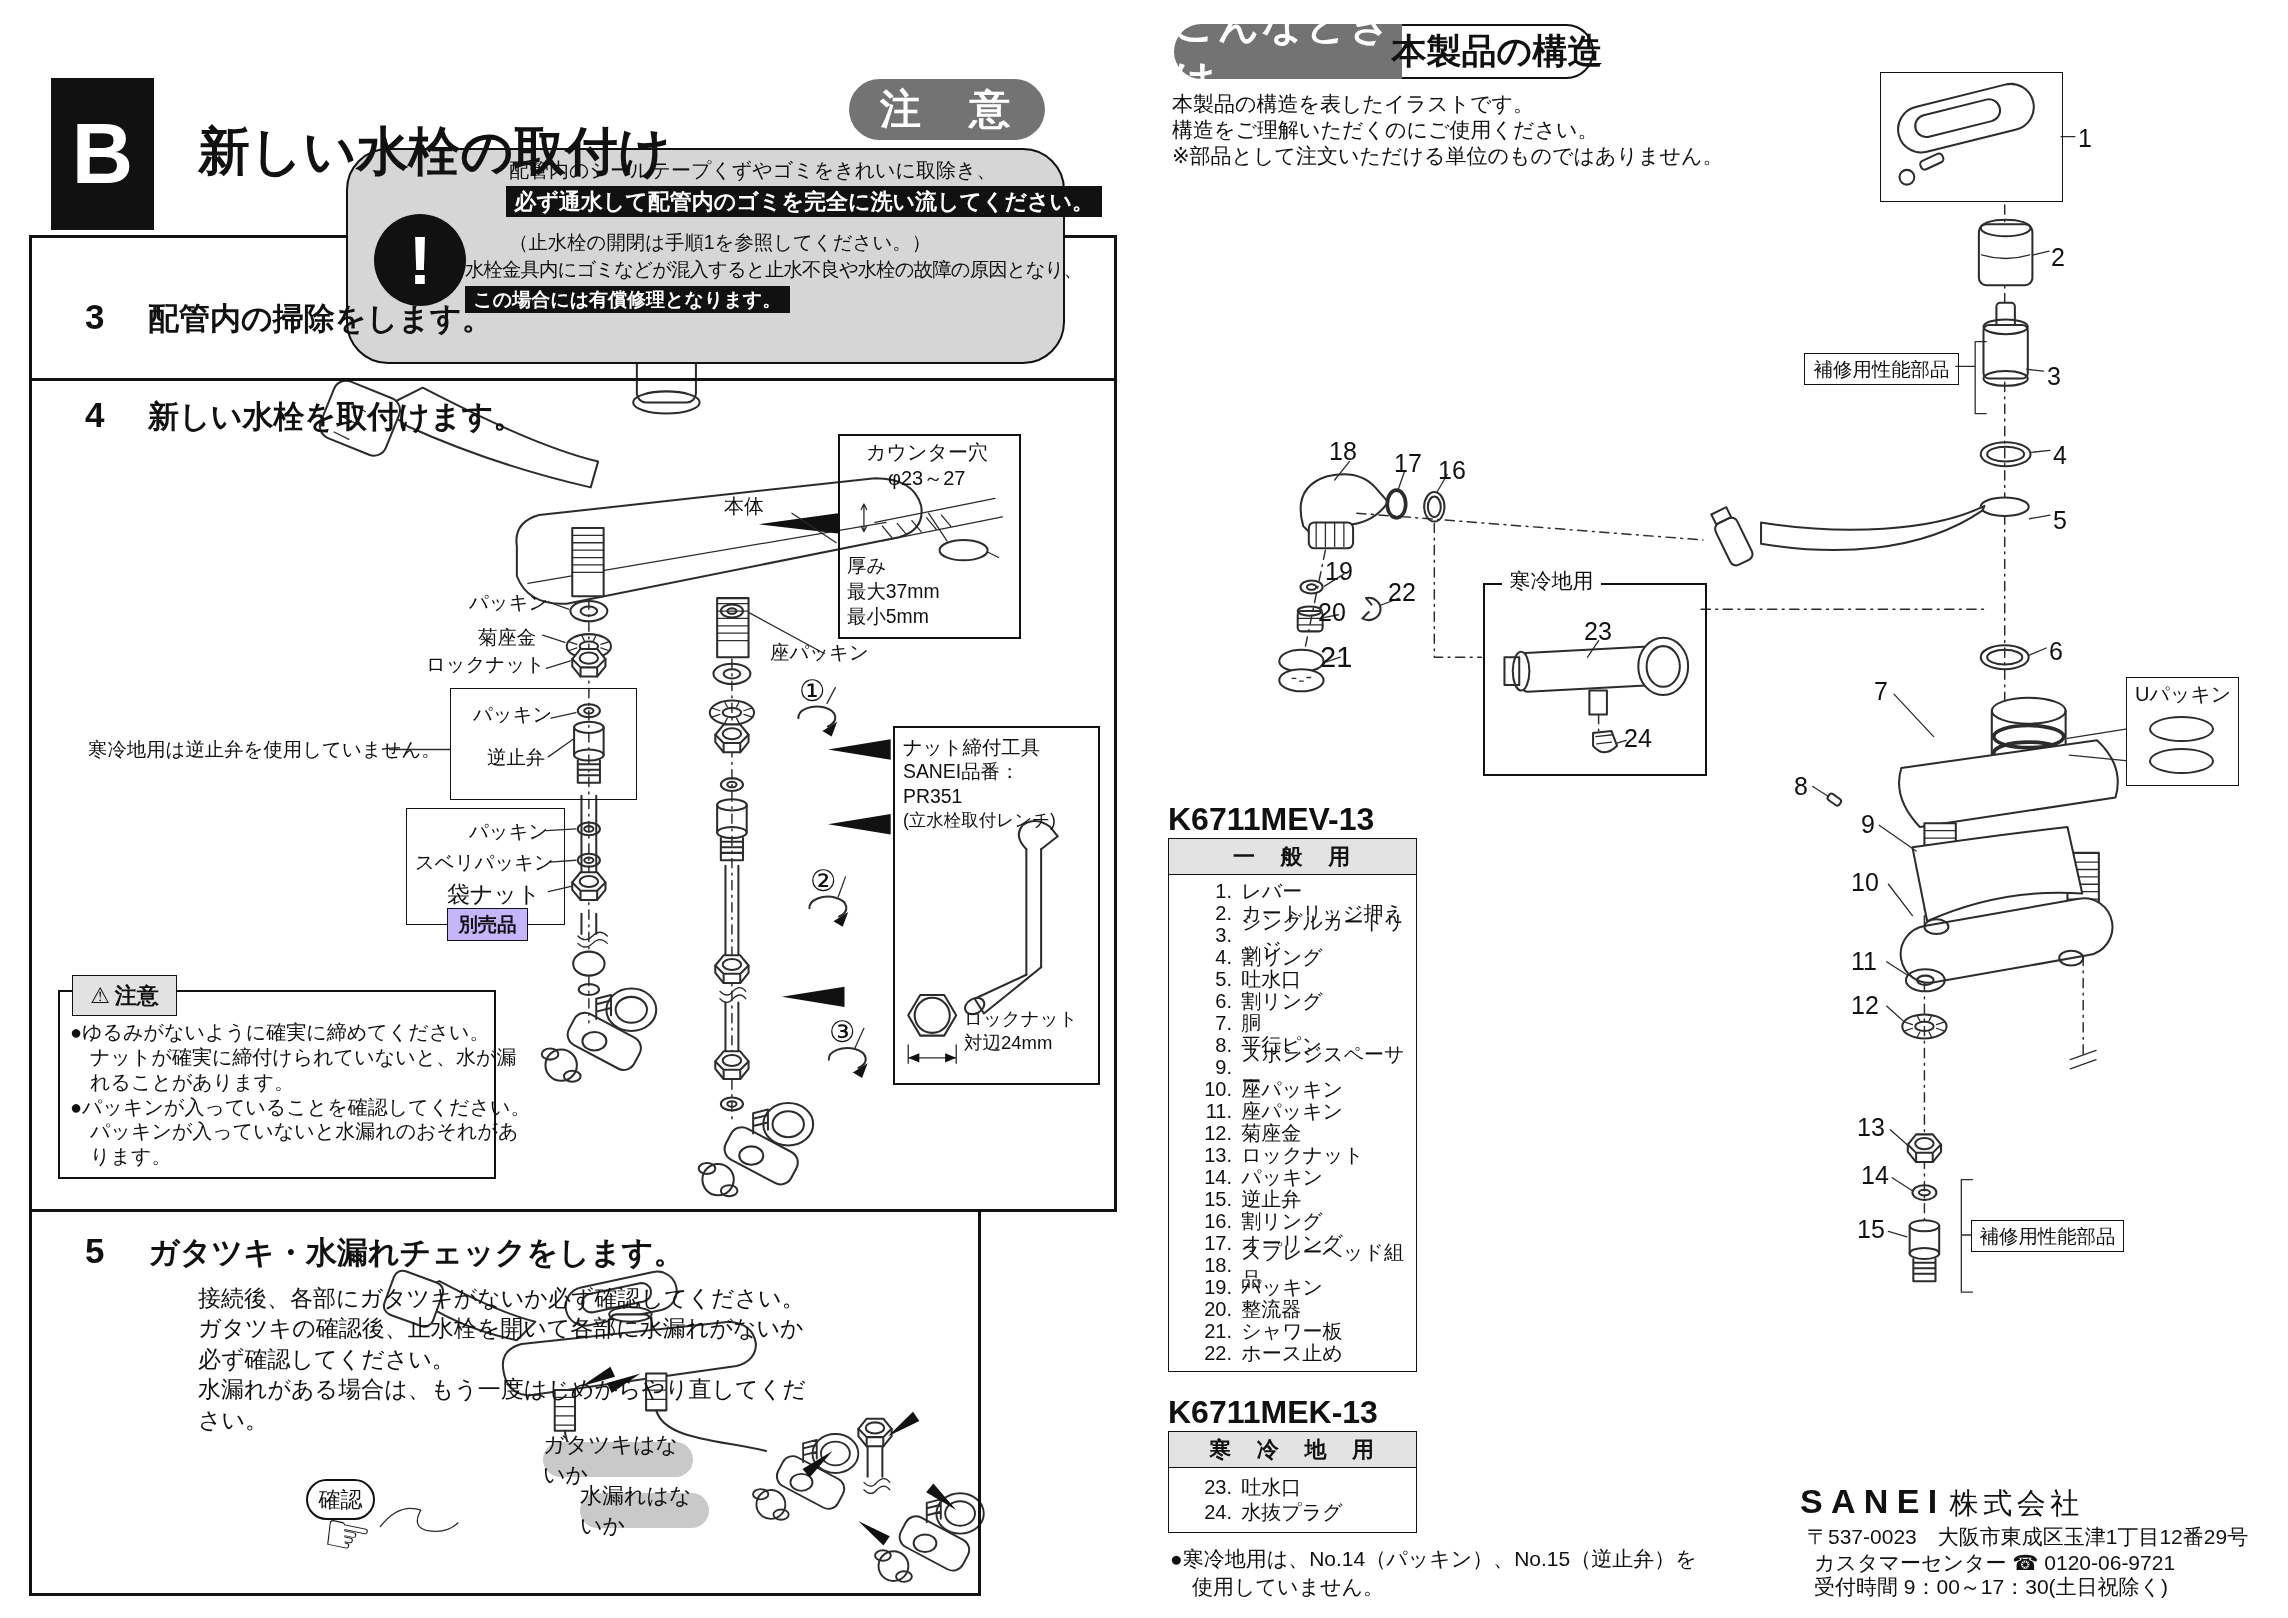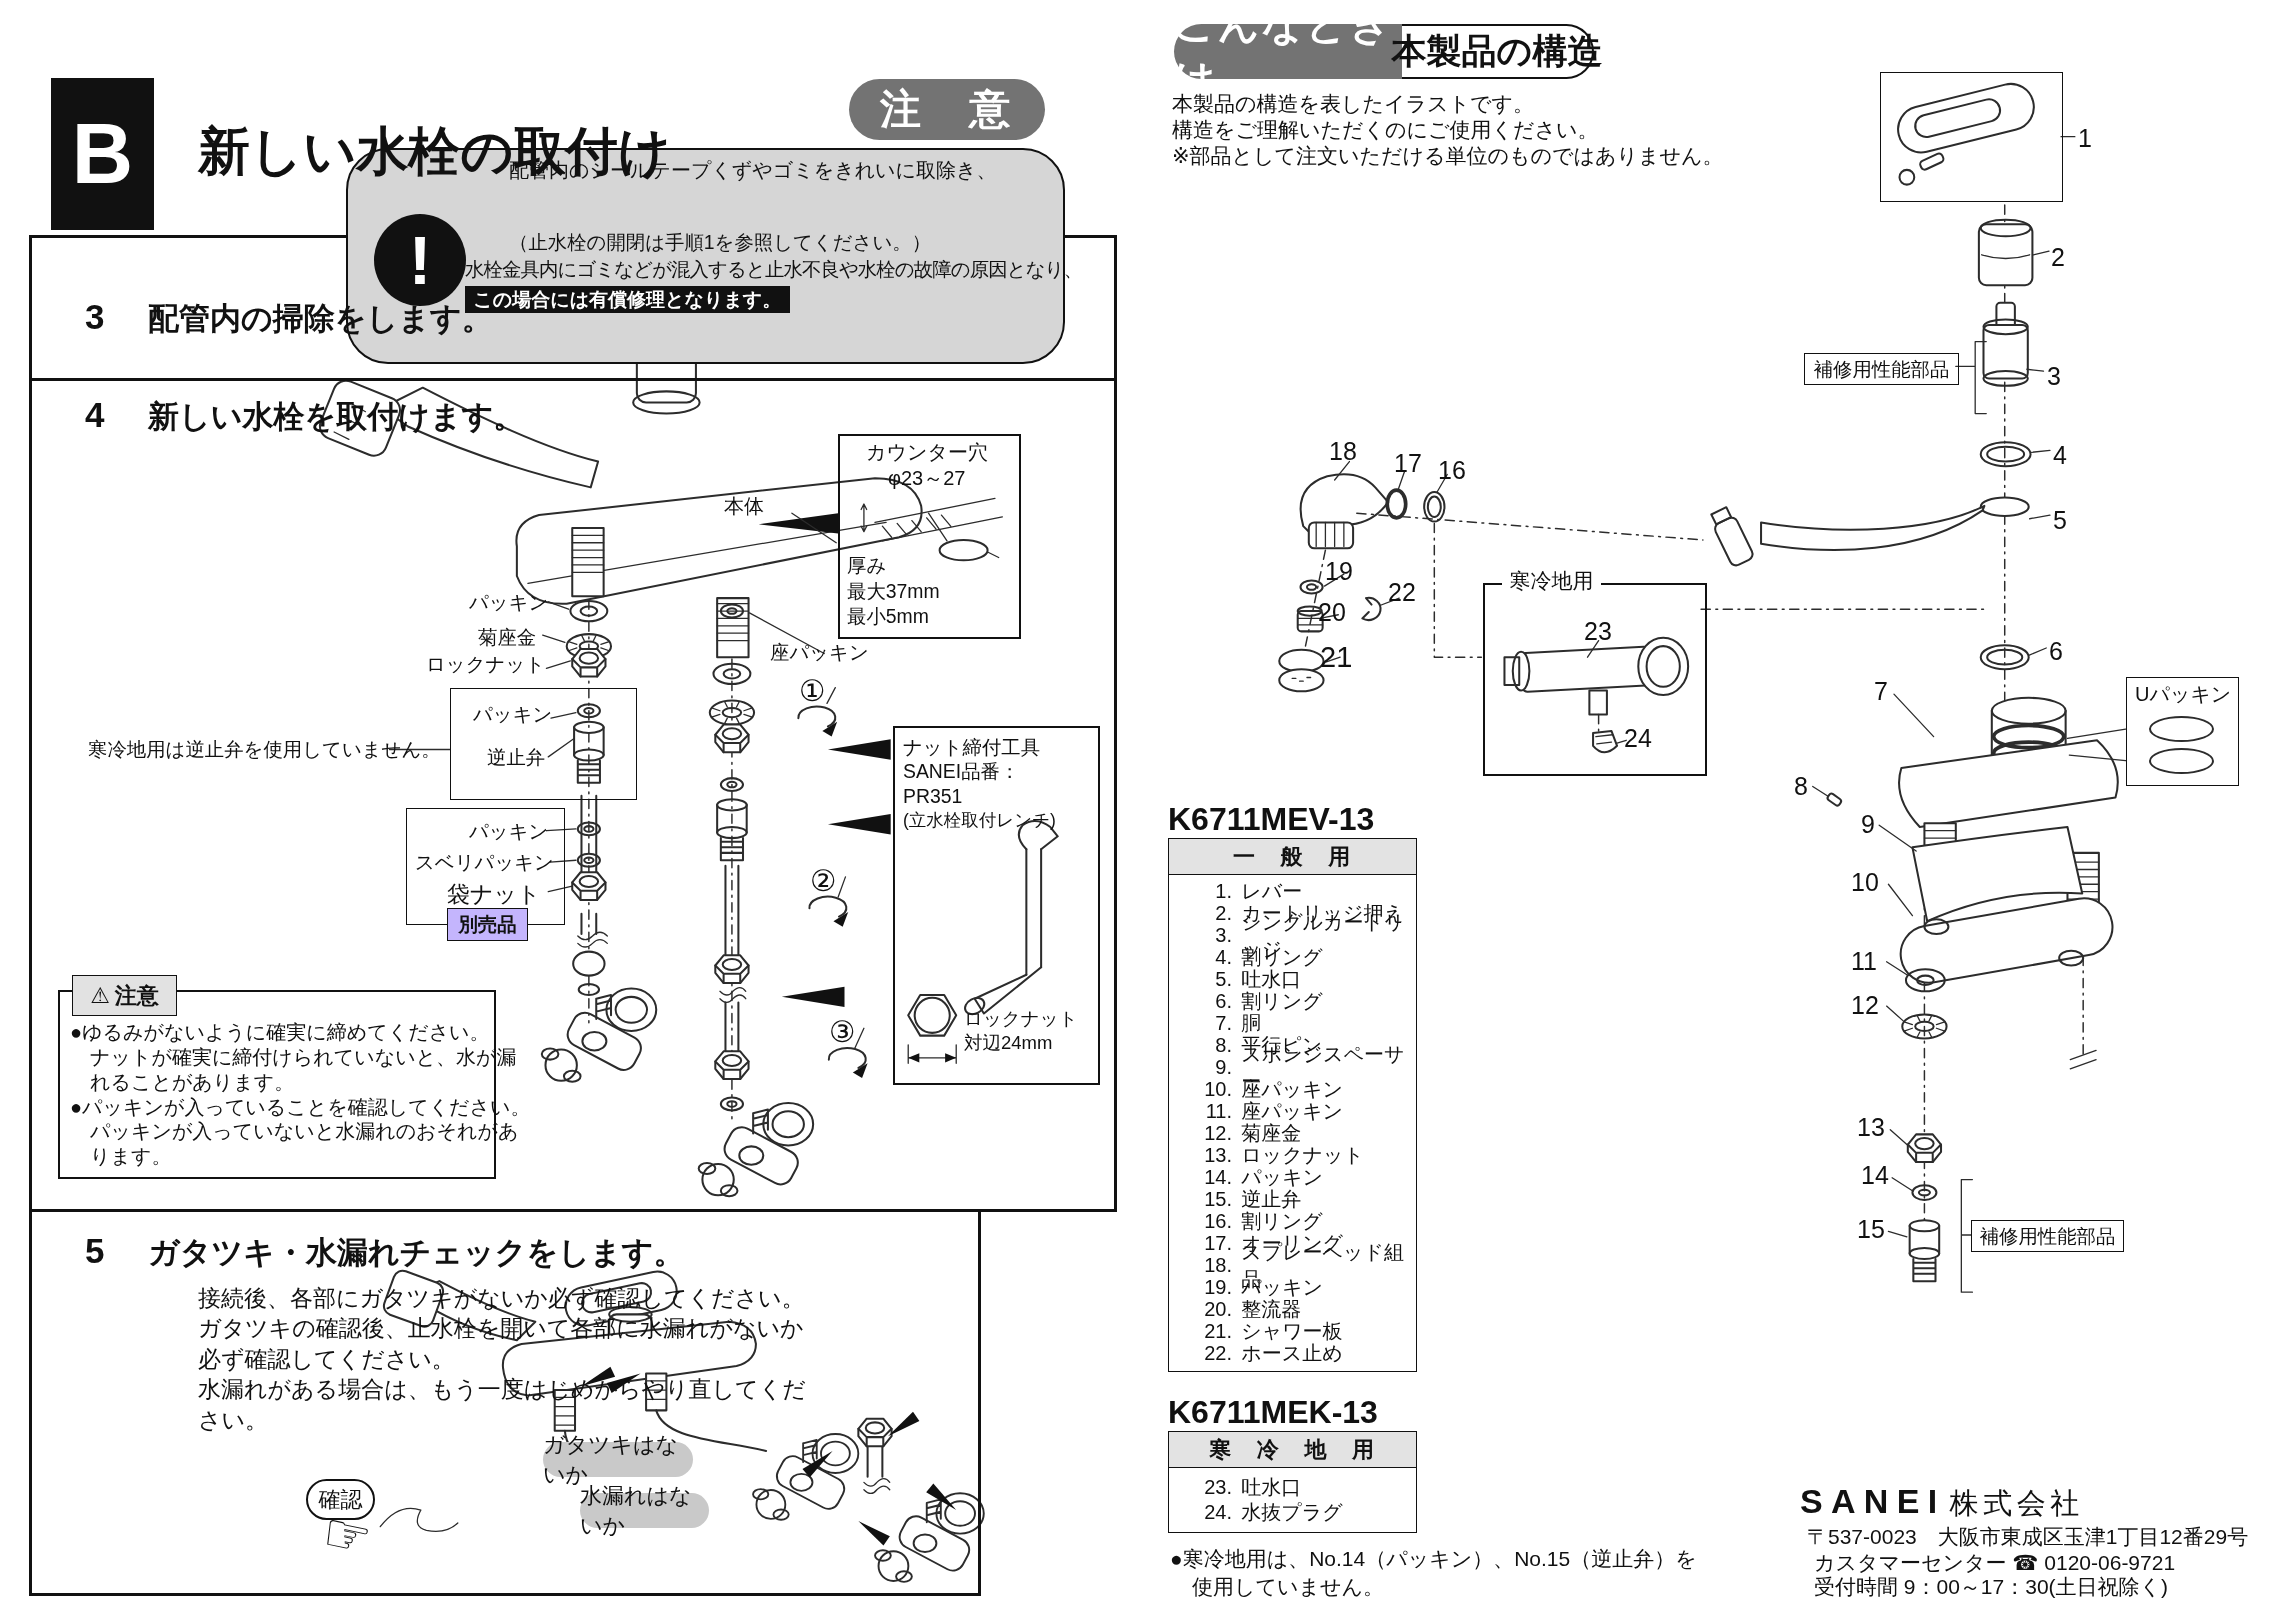--- a/index.html
+++ b/index.html
@@ -316,20 +316,21 @@
   <div class="t b" style="left:148px;top:301px;font-size:31px;">配管内の掃除をします。</div>
 
   <div class="warnbox"></div>
   <div class="blackpill" style="left:849px;top:79px;width:196px;height:61px;border-radius:31px;font-size:41px;letter-spacing:3.7px;">
       <span>注　意</span>
     </div>
   <div class="excl">
       <span>!</span>
     </div>
   <div class="t" style="left:509px;top:159px;font-size:20px;">配管内のシールテープくずやゴミをきれいに取除き、</div>
+  <div class="t inv b" style="left:506px;top:186px;font-size:22px;">必ず通水して配管内のゴミを完全に洗い流してください。</div>
   <div class="t" style="left:509px;top:231px;font-size:19.4px;">（止水栓の開閉は手順1を参照してください。）</div>
   <div class="t" style="left:465px;top:258px;font-size:19.4px;letter-spacing:-0.9px;">水栓金具内にゴミなどが混入すると止水不良や水栓の故障の原因となり、</div>
   <div class="t inv b" style="left:465px;top:286px;font-size:19px;">この場合には有償修理となります。</div>
 
   <div class="t b" style="left:85px;top:395px;font-size:35px;">4</div>
   <div class="t b" style="left:148px;top:399px;font-size:31px;">新しい水栓を取付けます。</div>
 
   <div class="t" style="left:724px;top:495px;font-size:20px;">本体</div>
 
   <div class="box" style="left:838px;top:434px;width:179px;height:201px;"></div>

